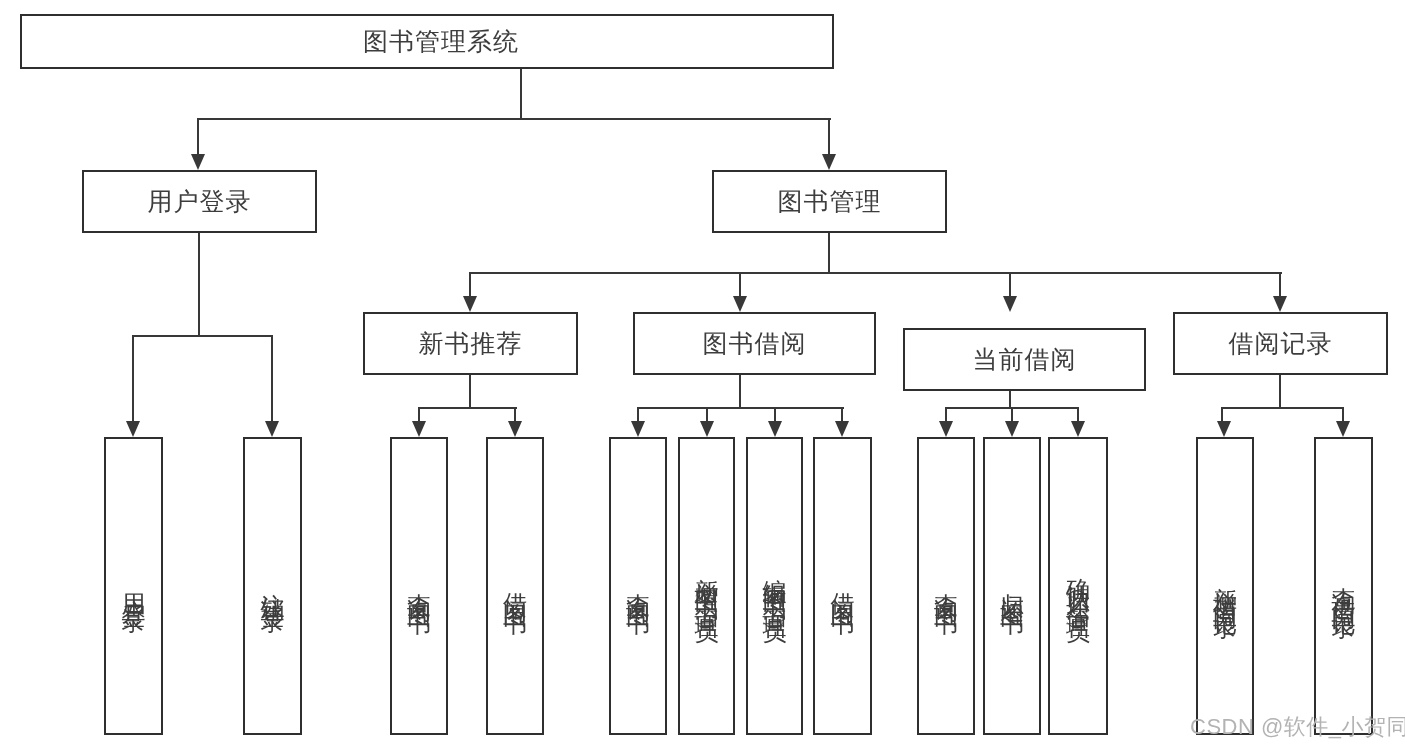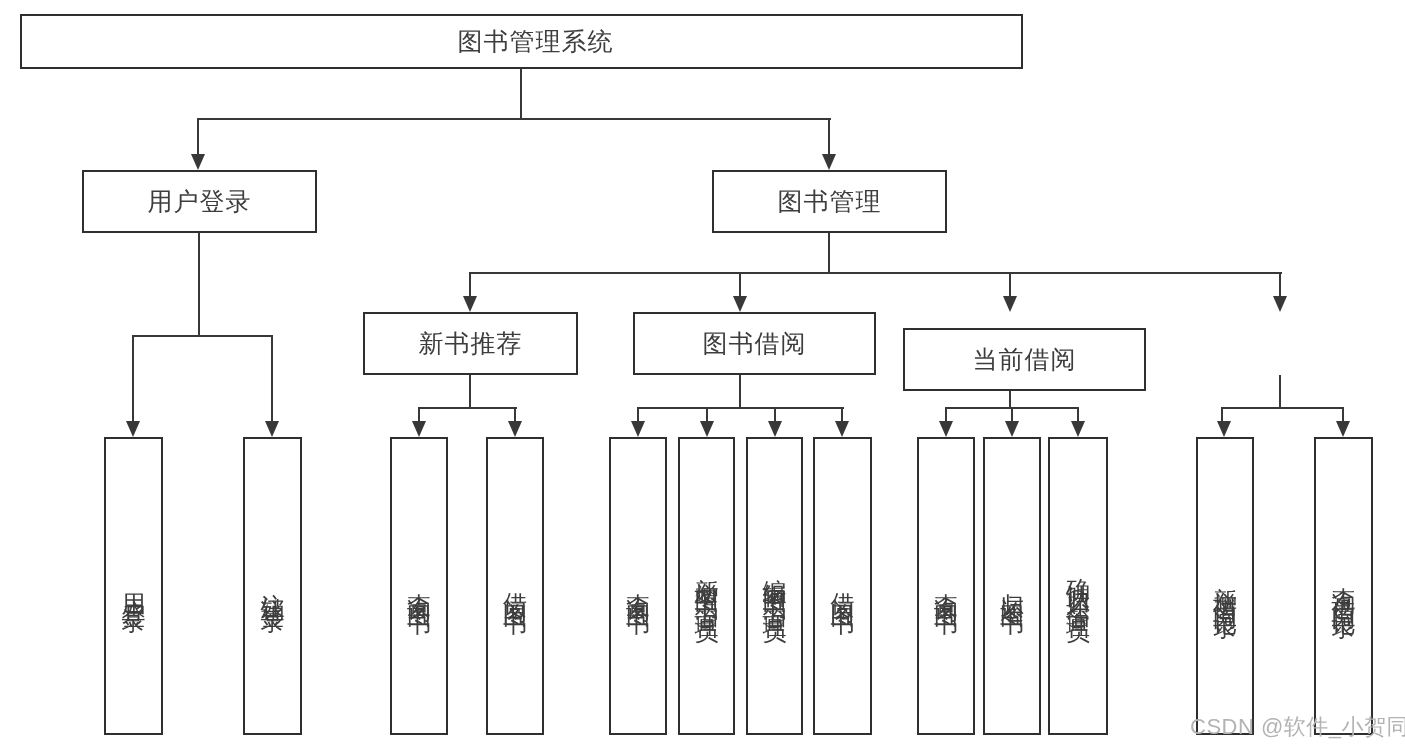--- a/index.html
+++ b/index.html
@@ -108,28 +108,29 @@
   <div class="vline" style="left:1077px; top:407px; height:16px;"></div>
   <div class="arrow" style="left:1071px; top:421px;"></div>
 
   <div class="vline" style="left:1279px; top:375px; height:34px;"></div>
   <div class="hline" style="left:1221px; top:407px; width:123px;"></div>
   <div class="vline" style="left:1221px; top:407px; height:16px;"></div>
   <div class="arrow" style="left:1217px; top:421px;"></div>
   <div class="vline" style="left:1342px; top:407px; height:16px;"></div>
   <div class="arrow" style="left:1336px; top:421px;"></div>
 
-  <div class="node" style="left:20px; top:14px; width:1003px; height:55px;padding-left:28px;">图书管理系统</div>
+  <div class="node" style="left:20px; top:14px; width:814px; height:55px;padding-left:28px;">图书管理系统</div>
 
   <div class="node" style="left:82px; top:170px; width:235px; height:63px;">用户登录</div>
   <div class="node" style="left:712px; top:170px; width:235px; height:63px;">图书管理</div>
 
   <div class="node" style="left:363px; top:312px; width:215px; height:63px;">新书推荐</div>
   <div class="node" style="left:633px; top:312px; width:243px; height:63px;">图书借阅</div>
   <div class="node" style="left:903px; top:328px; width:243px; height:63px;">当前借阅</div>
+  <div class="node" style="left:1173px; top:312px; width:215px; height:63px;">借阅记录</div>
 
   <div class="node leaf" style="left:104px; top:437px; width:59px; height:298px;">
     <span class="vtext">用户登录</span>
   </div>
   <div class="node leaf" style="left:243px; top:437px; width:59px; height:298px;">
     <span class="vtext">注销登录</span>
   </div>
 
   <div class="node leaf" style="left:390px; top:437px; width:58px; height:298px;">
     <span class="vtext">查询图书</span>

